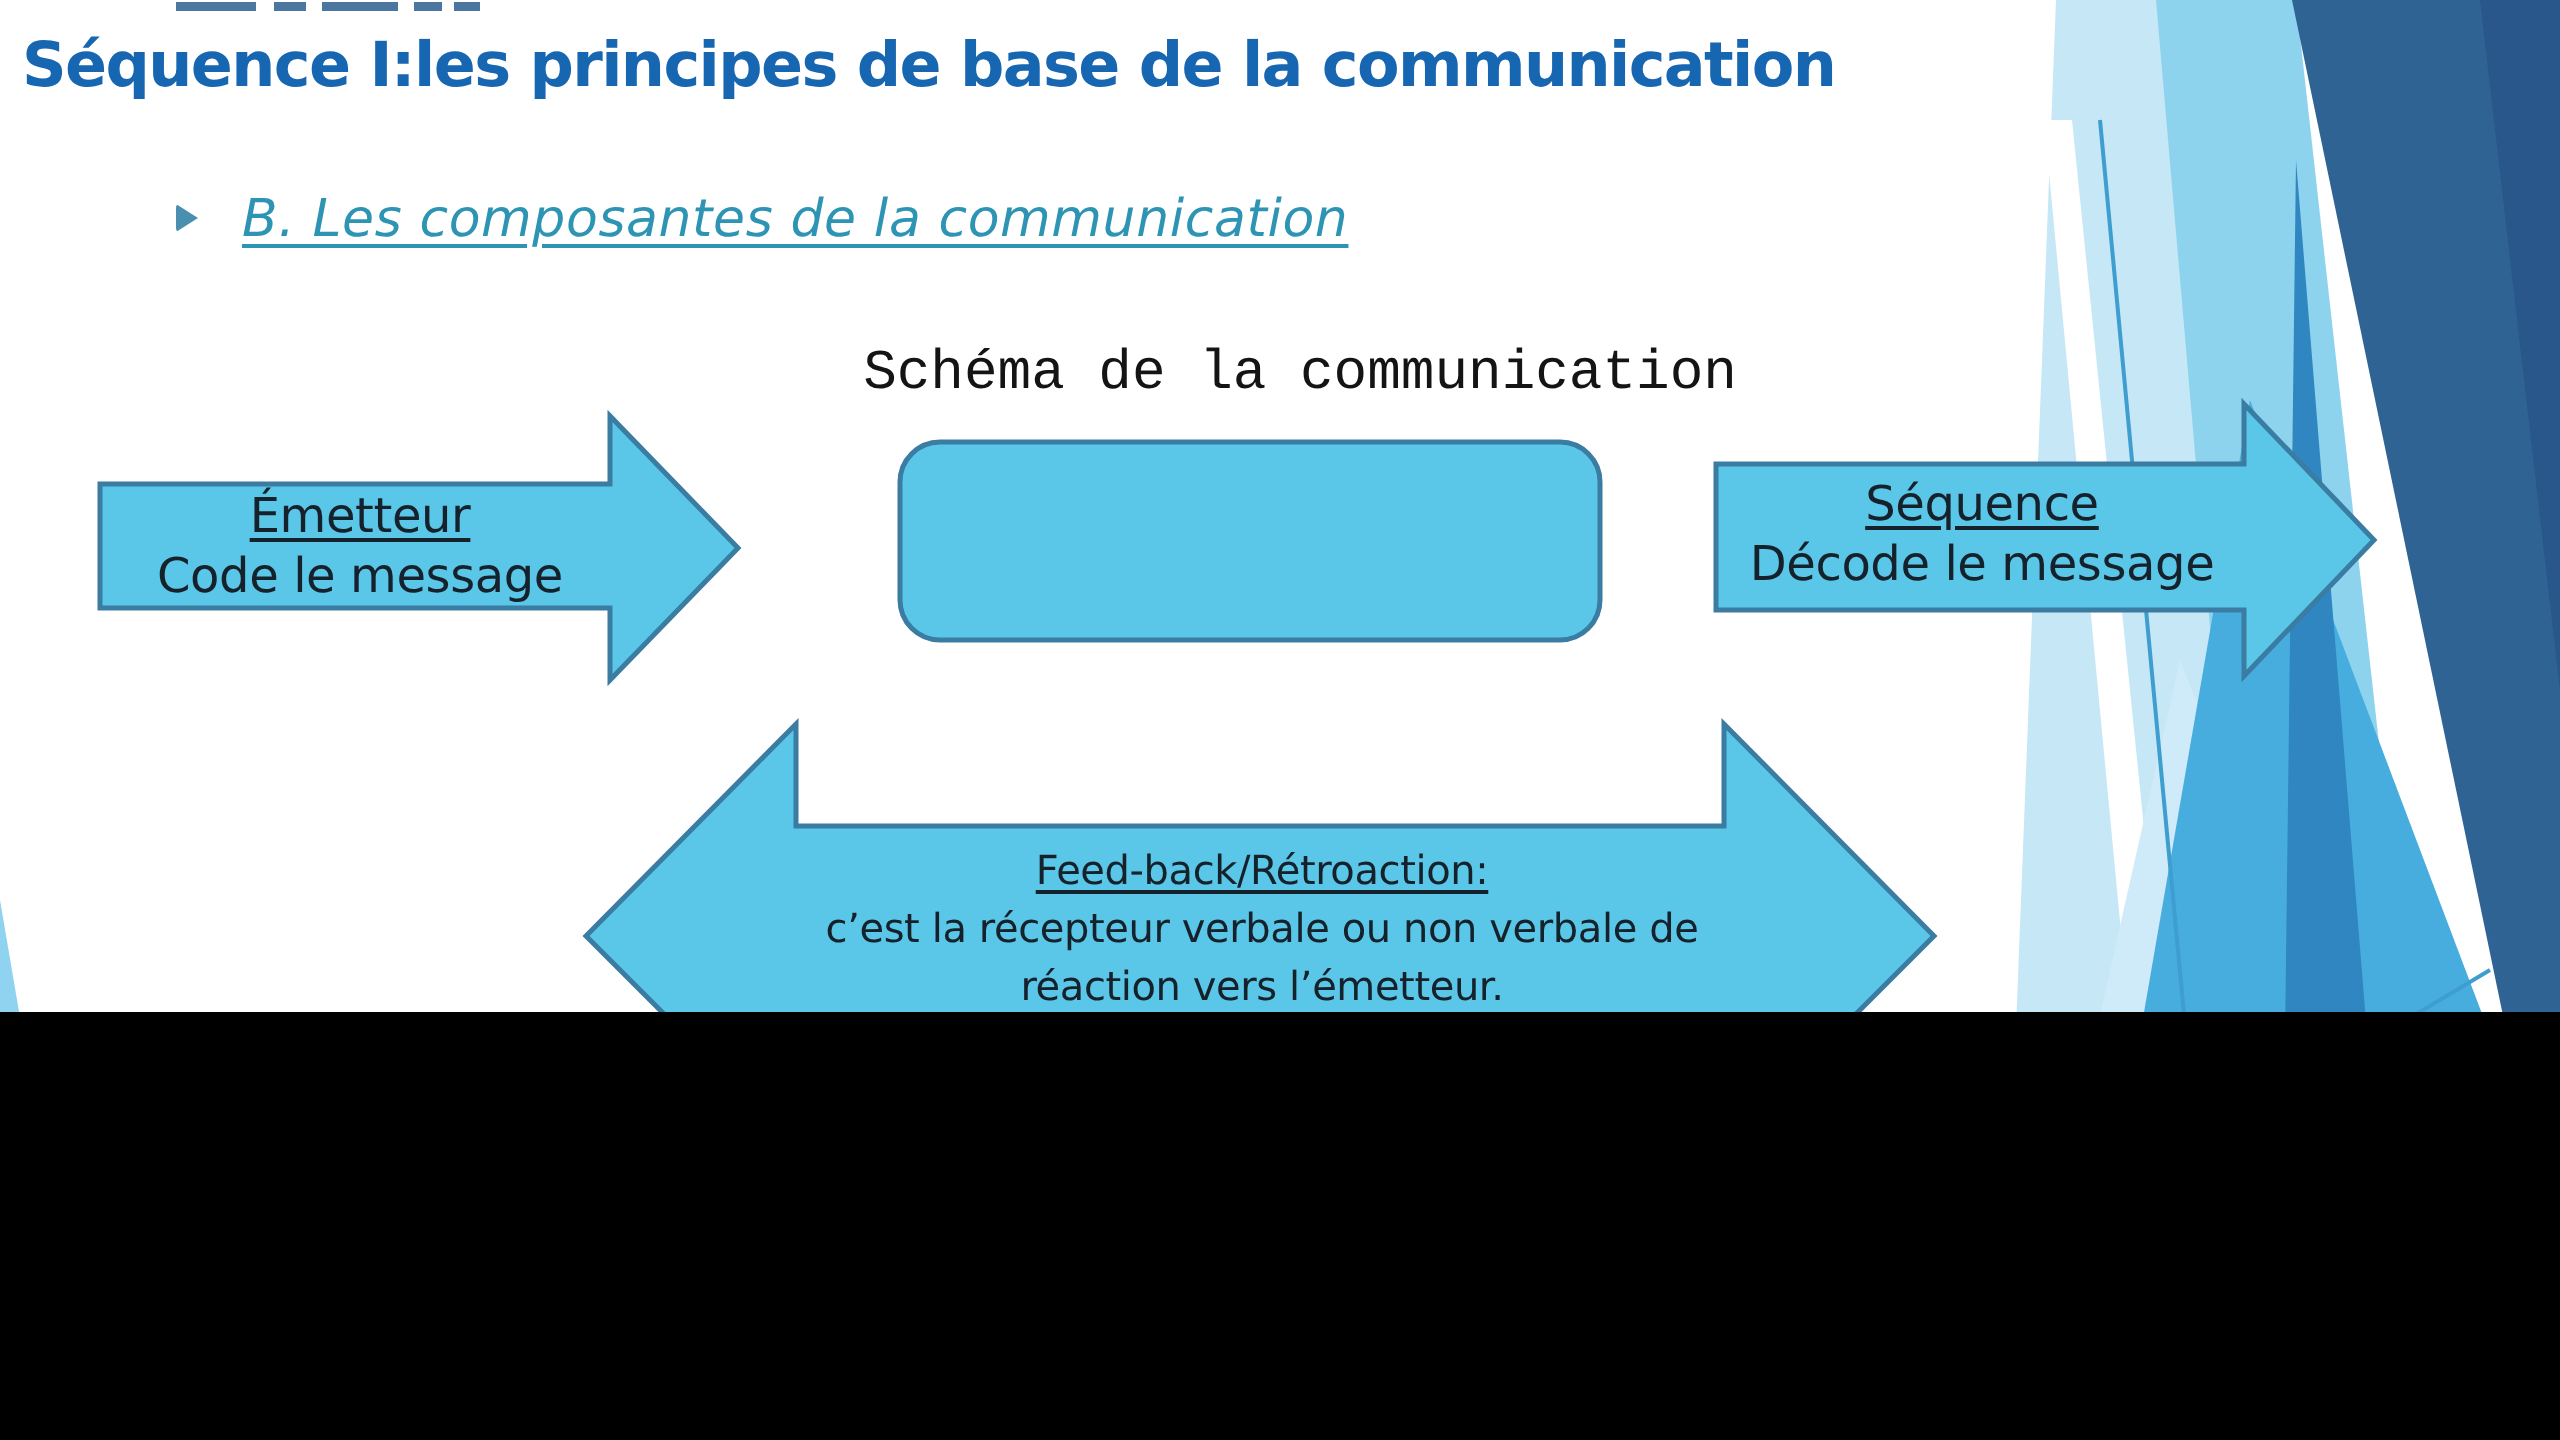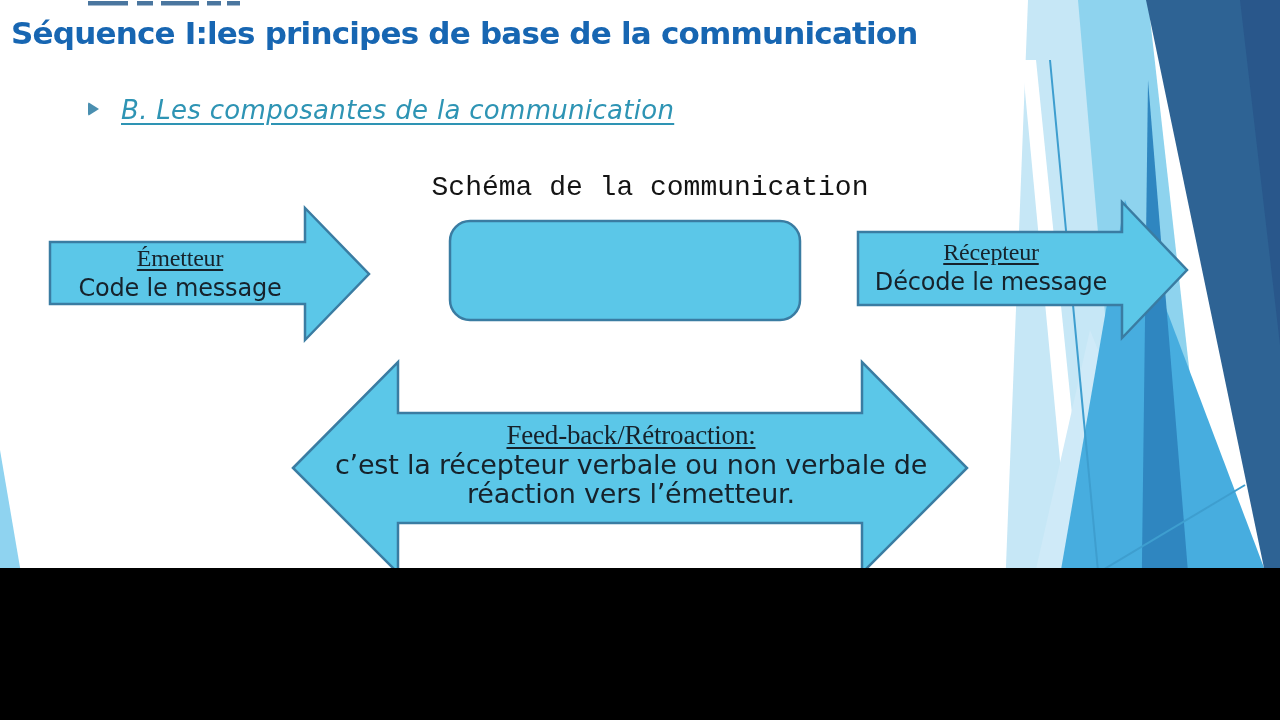--- a/index.html
+++ b/index.html
@@ -1,17 +1,17 @@
 <!DOCTYPE html>
 <html><head>
 <meta charset="utf-8">
 <style>
   html,body{margin:0;padding:0;background:#000;}
   .slide{
-    position:relative;width:1280px;height:568px;background:#ffffff;
+    position:relative;width:1280px;height:506px;background:#ffffff;
     overflow:hidden;font-family:"DejaVu Sans","Liberation Sans",sans-serif;
   }
   .bg-svg{position:absolute;left:0;top:0;width:1280px;height:720px;}
   .abs{position:absolute;}
   .slide-title{
     left:11px;top:15px;width:1000px;
     font-size:31px;font-weight:bold;letter-spacing:-0.8px;
     color:#1766B2;white-space:nowrap;
   }
   .subtitle-row{left:86px;top:95px;width:760px;height:34px;}
@@ -28,25 +28,25 @@
     font-style:italic;
   }
   .schema-title{
     left:395px;top:172px;width:510px;text-align:center;
     font-size:28px;color:#141414;white-space:nowrap;font-family:Liberation Mono, monospace;
   }
   .shape-label{
     text-align:center;color:#16222b;font-size:24px;line-height:30px;
     letter-spacing:-0.2px;
   }
-  .shape-label .u{text-decoration:underline;text-underline-offset:3px;font-family:Liberation Serif, serif;}
+  .shape-label .u{text-decoration:underline;text-underline-offset:3px;}
   .lbl-emitter{left:55px;top:243px;width:250px;}
   .lbl-channel{left:452px;top:241px;width:346px;}
   .lbl-receiver{left:860px;top:237px;width:262px;}
-  .lbl-feedback{left:332px;top:421px;width:598px;line-height:29px;font-size:27px;}
+  .lbl-feedback{left:332px;top:421px;width:598px;line-height:29px;font-size:20px;}
   .nowrap{white-space:nowrap;}
 </style>
 </head>
 <body>
 
 <div class="slide">
 
   <svg class="bg-svg" viewBox="0 0 1280 720">
 
     <g>
@@ -88,21 +88,21 @@
 
   <div class="abs schema-title">Schéma de la communication</div>
 
   <div class="abs shape-label lbl-emitter">
     <div class="u nowrap">Émetteur</div>
     <div class="nowrap">Code le message</div>
   </div>
 
 
   <div class="abs shape-label lbl-receiver">
-    <div class="u nowrap">Récepteur</div>
+    <div class="u nowrap">Séquence</div>
     <div class="nowrap">Décode le message</div>
   </div>
 
   <div class="abs shape-label lbl-feedback">
     <div class="u nowrap">Feed-back/Rétroaction:</div>
     <div class="nowrap">c’est la récepteur verbale ou non verbale de</div>
     <div class="nowrap">réaction vers l’émetteur.</div>
   </div>
 
 </div>

